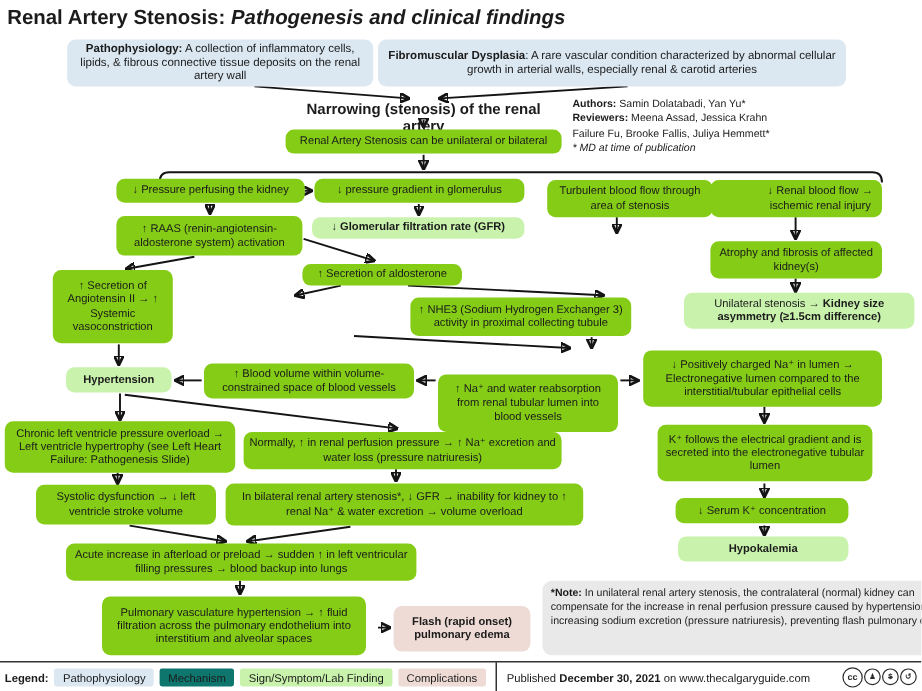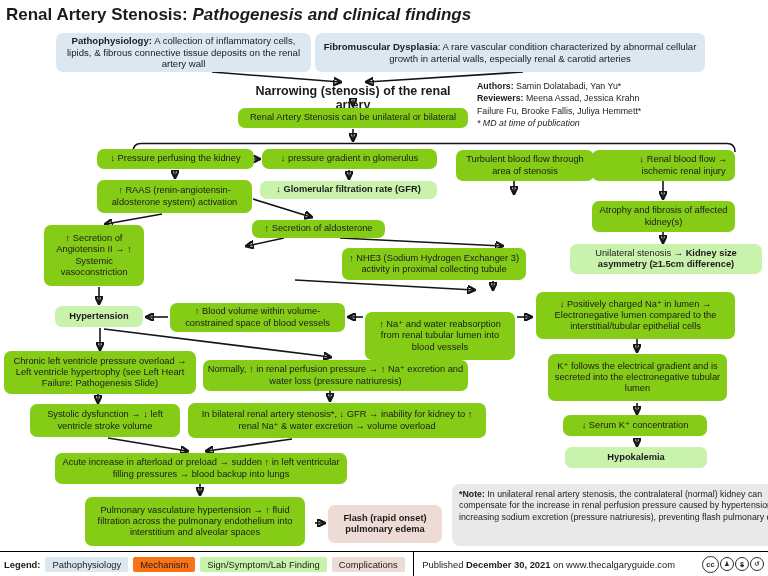--- a/index.html
+++ b/index.html
@@ -147,21 +147,21 @@
   <div class="node purple" style="left:85px;top:497px;width:220px;height:49px;">Pulmonary vasculature hypertension → ↑ fluid filtration across the pulmonary endothelium into interstitium and alveolar spaces</div>
   <div class="node pink bold" style="left:328px;top:505px;width:114px;height:38px;">Flash (rapid onset) pulmonary edema</div>
 
   <div id="note-box">
     <span class="bold">*Note:</span><span> In unilateral renal artery stenosis, the contralateral (normal) kidney can compensate for the increase in renal perfusion pressure caused by hypertension by increasing sodium excretion (pressure natriuresis), preventing flash pulmonary edema.</span>
   </div>
 
   <div id="footer">
     <span class="bold">Legend:</span>
     <span class="chip" style="background:#dbe8f2;">Pathophysiology</span>
-    <span class="chip" style="background:#f97316;">Mechanism</span>
+    <span class="chip" style="background:#0f766e;">Mechanism</span>
     <span class="chip" style="background:#c9f2ad;">Sign/Symptom/Lab Finding</span>
     <span class="chip" style="background:#eedbd5;">Complications</span>
     <span class="vdiv"></span>
     <span><span>Published </span><span class="bold">December 30, 2021</span><span> on www.thecalgaryguide.com</span></span>
     <span id="cc-badge">
       <span class="c big">cc</span>
       <span class="c sm">♟</span>
       <span class="c sm nc">$</span>
       <span class="c sm">↺</span>
     </span>

